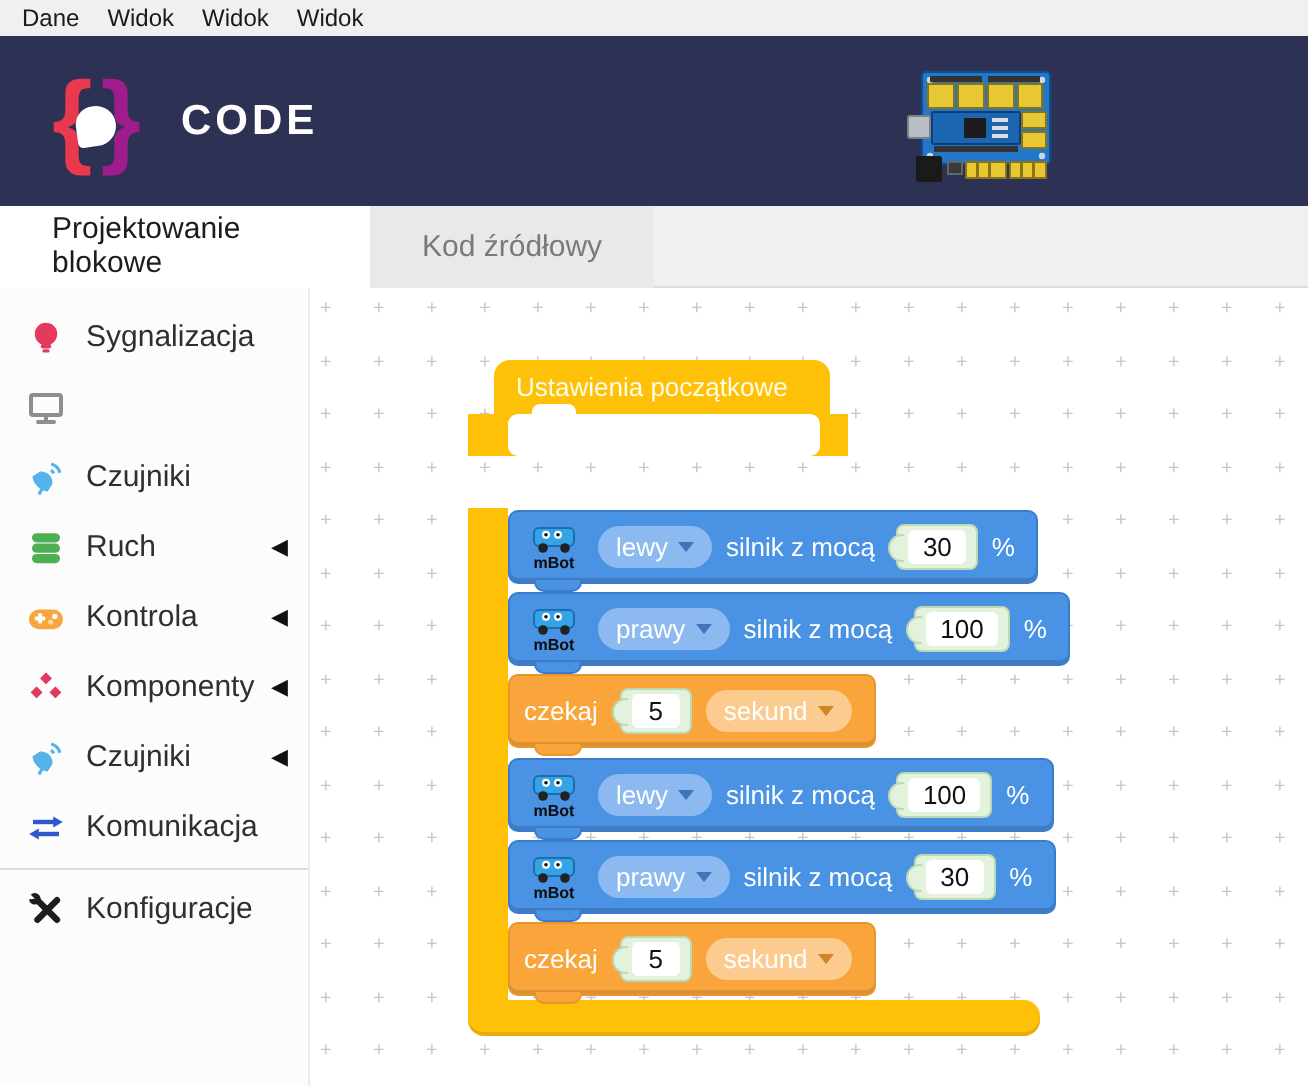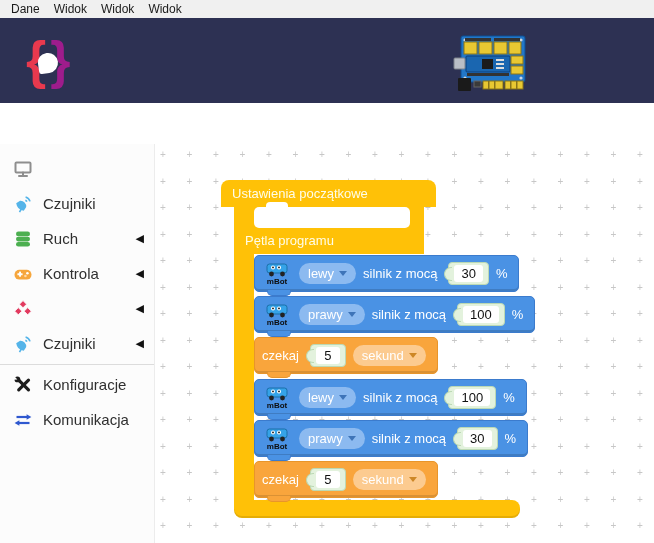--- a/index.html
+++ b/index.html
@@ -38,21 +38,21 @@
   .side-item .lbl { font-size:15px; color:#2f2f2f; white-space:nowrap; }
   .side-item .sub { margin-left:auto; font-size:11px; color:#111; }
   .side-item.divided { border-top:1px solid #dcdcdc; margin-top:3px; padding-top:2px; height:38px; }
 
   
   .canvas { position:absolute; left:156px; top:144px; width:498px; height:399px; background:#fff; overflow:hidden; }
   .grid span { position:absolute; color:#c7c7c7; font-size:10px; line-height:10px; }
 
   
   .ypart { position:absolute; background:#ffc107; box-shadow:inset 0 -2px 0 rgba(0,0,0,.10); }
-  .y-top { left:65px; top:36px; width:215px; height:27px; border-radius:8px 8px 0 0; box-shadow:none; }
+  .y-top { left:91px; top:36px; width:168px; height:27px; border-radius:8px 8px 0 0; box-shadow:none; }
   .y-mouthrow { left:78px; top:63px; width:190px; height:21px; box-shadow:none; }
   .y-slot { position:absolute; left:20px; top:0; width:156px; height:21px; background:#fff; border-radius:5px; }
   .y-slot .notch { position:absolute; left:12px; top:-5px; width:22px; height:9px; background:#fff; border-radius:4px; }
   .y-bar2 { left:78px; top:84px; width:190px; height:26px; box-shadow:none; }
   .y-spine { left:78px; top:110px; width:20px; height:246px; box-shadow:none; }
   .y-bottom { left:78px; top:356px; width:286px; height:18px; border-radius:0 8px 8px 8px; }
   .ylabel { font-size:13px; color:#fffde9; padding:6px 0 0 11px; white-space:nowrap; }
   .y-bar2 .ylabel { padding-top:5px; }
 
   
@@ -96,20 +96,21 @@
     <span class="mitem">Widok</span>
     <span class="mitem">Widok</span>
   </div>
 
   <div class="header">
     <div class="logo">
       <span class="brace l">{</span>
       <span class="blob"></span>
       <span class="brace r">}</span>
       <div class="brandtext">
+        <div>CODE</div>
       </div>
     </div>
 
     <svg class="board" width="84" height="74" viewBox="0 0 84 74">
       <rect x="9" y="13" width="64" height="46" rx="2" fill="#2277c8" stroke="#0d4f93"></rect>
       <circle cx="13" cy="17" r="1.6" fill="#cfd6dd"></circle>
         <circle cx="69" cy="17" r="1.6" fill="#cfd6dd"></circle>
       <circle cx="13" cy="55" r="1.6" fill="#cfd6dd"></circle>
         <circle cx="69" cy="55" r="1.6" fill="#cfd6dd"></circle>
       <rect x="13" y="15" width="26" height="3" fill="#333"></rect>
@@ -131,23 +132,39 @@
       <rect x="22" y="58" width="7" height="6" fill="#3a3a3a" stroke="#666"></rect>
       <rect x="31" y="58" width="20" height="8" fill="#e8c832" stroke="#8a7417"></rect>
       <rect x="53" y="58" width="18" height="8" fill="#e8c832" stroke="#8a7417"></rect>
       <rect x="36" y="58" width="1.5" height="8" fill="#8a7417"></rect>
         <rect x="42" y="58" width="1.5" height="8" fill="#8a7417"></rect>
       <rect x="58" y="58" width="1.5" height="8" fill="#8a7417"></rect>
         <rect x="64" y="58" width="1.5" height="8" fill="#8a7417"></rect>
     </svg>
   </div>
 
+  <div class="tabbar">
+    <div class="tab active">Projektowanie blokowe</div>
+    <div class="tab inactive">Kod źródłowy</div>
+  </div>
 
   <div class="sidebar">
 
+    <div class="side-item">
+      <span class="icn">
+        <svg width="20" height="20" viewBox="0 0 20 20">
+            <g fill="#e23b5e">
+              <circle cx="10" cy="8" r="5.6"></circle>
+              <rect x="7.4" y="13" width="5.2" height="2.2" rx="1"></rect>
+              <rect x="8.2" y="15.6" width="3.6" height="1.7" rx="0.8"></rect>
+            </g>
+          </svg>
+      </span>
+      <span class="lbl">Sygnalizacja</span>
+    </div>
 
 
     <div class="side-item">
       <span class="icn">
         <svg width="20" height="20" viewBox="0 0 20 20">
             <g stroke="#8e8e8e" stroke-width="2" fill="none" stroke-linecap="round">
               <rect x="2.5" y="3.5" width="15" height="10" rx="1"></rect>
               <path d="M10 13.5 V16"></path>
               <path d="M6 17 H14"></path>
             </g>
@@ -200,66 +217,67 @@
     <div class="side-item">
       <span class="icn">
         <svg width="20" height="20" viewBox="0 0 20 20">
             <g fill="#e23a5f" stroke="#fcfcfc" stroke-width="0.9">
               <path d="M10 1.6 l3.6 3.6 -3.6 3.6 -3.6 -3.6 Z"></path>
               <path d="M5.3 8.6 l3.6 3.6 -3.6 3.6 -3.6 -3.6 Z"></path>
               <path d="M14.7 8.6 l3.6 3.6 -3.6 3.6 -3.6 -3.6 Z"></path>
             </g>
           </svg>
       </span>
+      <span class="lbl">Komponenty</span>
       <span class="sub">◀</span>
     </div>
 
     <div class="side-item">
       <span class="icn">
         <svg width="20" height="20" viewBox="0 0 20 20">
             <path d="M3.2 9.2 A9 9 0 0 0 10.8 16.8 L13.2 13 A5.6 5.6 0 0 0 7 6.8 Z" fill="#54b4e9"></path>
             <path d="M8.5 14.5 L6.5 18.2" stroke="#54b4e9" stroke-width="1.6"></path>
             <g stroke="#54b4e9" stroke-width="1.6" fill="none">
               <path d="M12.6 3 A6.4 6.4 0 0 1 17 7.4"></path>
               <path d="M12.4 6.2 A3.2 3.2 0 0 1 13.9 7.7"></path>
             </g>
           </svg>
       </span>
       <span class="lbl">Czujniki</span>
       <span class="sub">◀</span>
     </div>
 
+    <div class="side-item">
+      <span class="icn">
+        <svg width="20" height="20" viewBox="0 0 20 20">
+            <g stroke="#2f58cf" stroke-width="2.2" fill="none">
+              <path d="M3.5 7 H14"></path>
+              <path d="M16.5 13 H6"></path>
+            </g>
+            <g fill="#2f58cf">
+              <path d="M13.6 4.2 L18.4 7 L13.6 9.8 Z"></path>
+              <path d="M6.4 10.2 L1.6 13 L6.4 15.8 Z"></path>
+            </g>
+          </svg>
+      </span>
+      <span class="lbl">Komunikacja</span>
+    </div>
+
     <div class="side-item divided">
       <span class="icn">
         <svg width="20" height="20" viewBox="0 0 20 20">
             <g fill="#1d1d1d">
               <rect x="9" y="1.5" width="3.2" height="17" rx="1.6" transform="rotate(45 10.6 10)"></rect>
               <rect x="9" y="1.5" width="3.2" height="17" rx="1.6" transform="rotate(-45 10.6 10)"></rect>
               <circle cx="4.4" cy="4.4" r="2.9"></circle>
             </g>
             <path d="M4.4 4.4 L0.8 0.8 L0.8 4.8 Z" fill="#fcfcfc"></path>
           </svg>
       </span>
       <span class="lbl">Konfiguracje</span>
-    </div>
-
-    <div class="side-item">
-      <span class="icn">
-        <svg width="20" height="20" viewBox="0 0 20 20">
-            <g stroke="#2f58cf" stroke-width="2.2" fill="none">
-              <path d="M3.5 7 H14"></path>
-              <path d="M16.5 13 H6"></path>
-            </g>
-            <g fill="#2f58cf">
-              <path d="M13.6 4.2 L18.4 7 L13.6 9.8 Z"></path>
-              <path d="M6.4 10.2 L1.6 13 L6.4 15.8 Z"></path>
-            </g>
-          </svg>
-      </span>
-      <span class="lbl">Komunikacja</span>
     </div>
 
   </div>
 
   <div class="canvas">
     <div class="grid">
         <span style="left: 4px; top: 6px;">+</span>
         <span style="left: 4px; top: 32.5px;">+</span>
         <span style="left: 4px; top: 59px;">+</span>
         <span style="left: 4px; top: 85.5px;">+</span>
@@ -547,23 +565,20 @@
       </div>
 
     <div class="ypart y-top">
       <div class="ylabel">Ustawienia początkowe</div>
     </div>
     <div class="ypart y-mouthrow">
       <div class="y-slot">
           <div class="notch"></div>
         </div>
     </div>
-    <div class="ypart y-bar2">
-      <div class="ylabel">Pętla programu</div>
-    </div>
     <div class="ypart y-spine"></div>
     <div class="ypart y-bottom"></div>
 
     <div class="blk blue z16" style="top:111px">
       <span class="bump"></span>
       <span class="mbot">
         <svg width="24" height="15" viewBox="0 0 24 15">
             <rect x="2" y="2" width="20" height="9" rx="2.5" fill="#35a3e8" stroke="#1b6fa8"></rect>
             <circle cx="8" cy="5.4" r="2" fill="#fff"></circle>
             <circle cx="8" cy="5.4" r="0.9" fill="#111"></circle>

